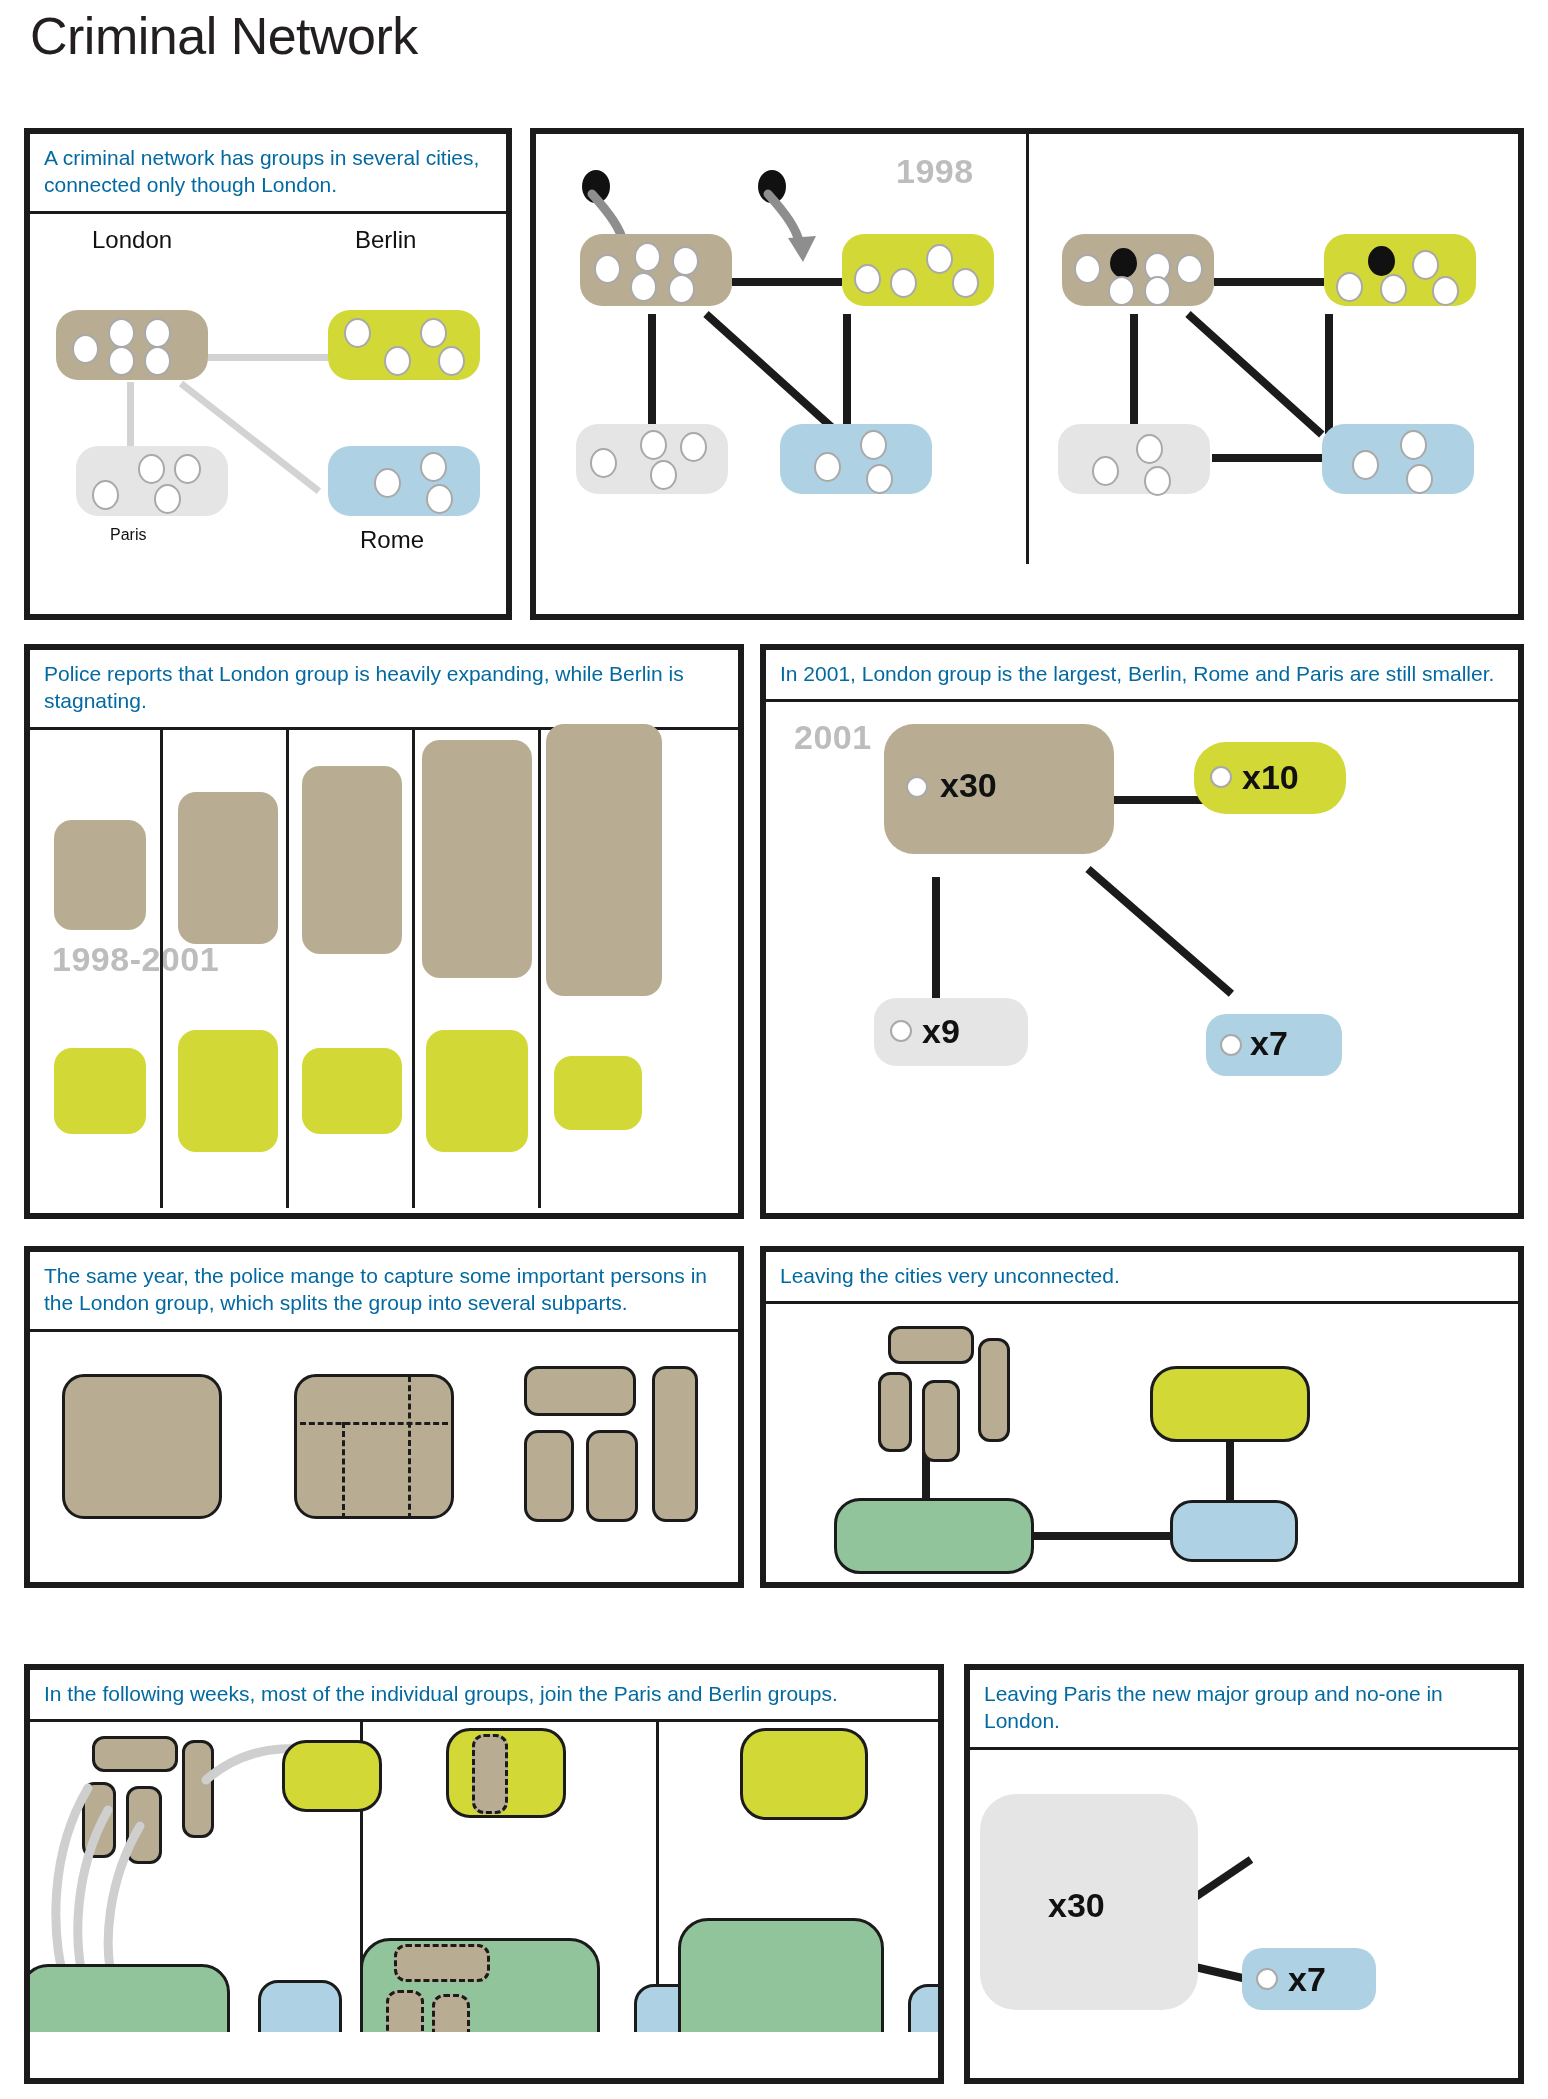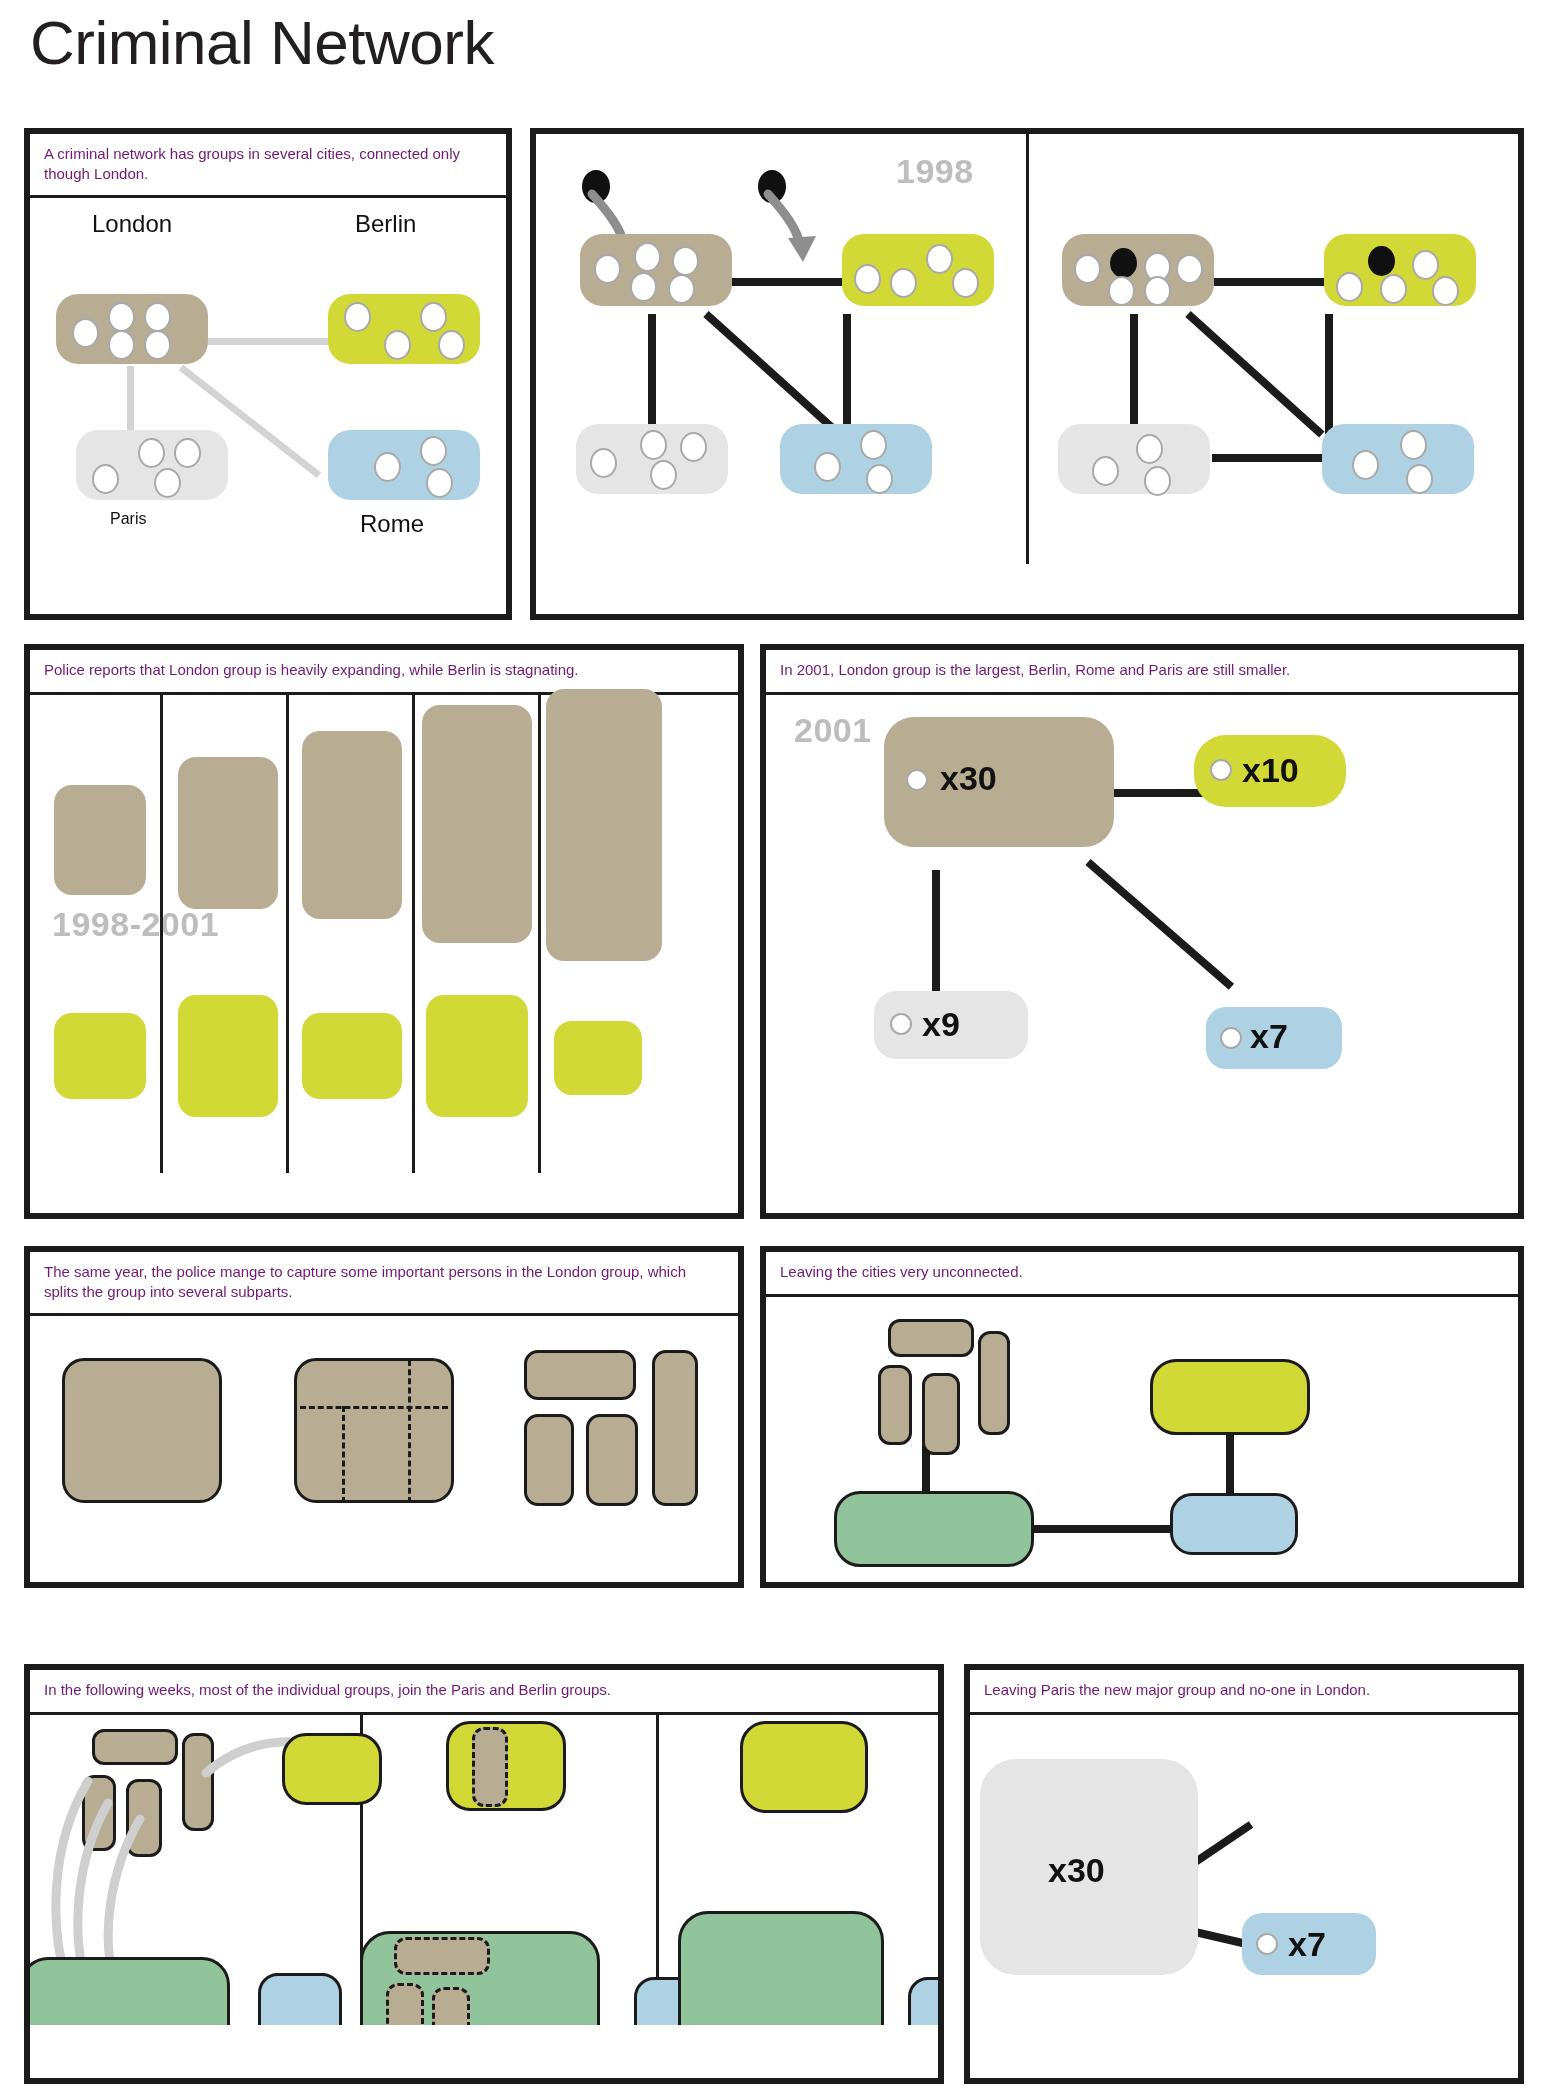--- a/index.html
+++ b/index.html
@@ -9,37 +9,37 @@
     height: 2099px;
     background: #ffffff;
     font-family: "Liberation Sans", sans-serif;
     color: #1a1a1a;
     position: relative;
     overflow: hidden;
   }
   #title {
     position: absolute;
     left: 30px; top: 4px;
-    font-size: 62px;
+    font-size: 52px;
     font-weight: 400;
     letter-spacing: -0.5px;
     color: #231f20;
     line-height: 1.25;
   }
   .panel {
     position: absolute;
     border: 6px solid #1b1b1b;
     background: #fff;
   }
   .caption {
     border-bottom: 3px solid #1b1b1b;
     padding: 10px 14px 12px 14px;
-    font-size: 15px;
+    font-size: 21px;
     line-height: 1.3;
-    color: #701a75;
+    color: #0369a1;
   }
   .stage { position: relative; width: 100%; }
   .vdivider {
     position: absolute;
     top: 0; bottom: 0;
     width: 3px;
     background: #1b1b1b;
   }
   
   .grp {

